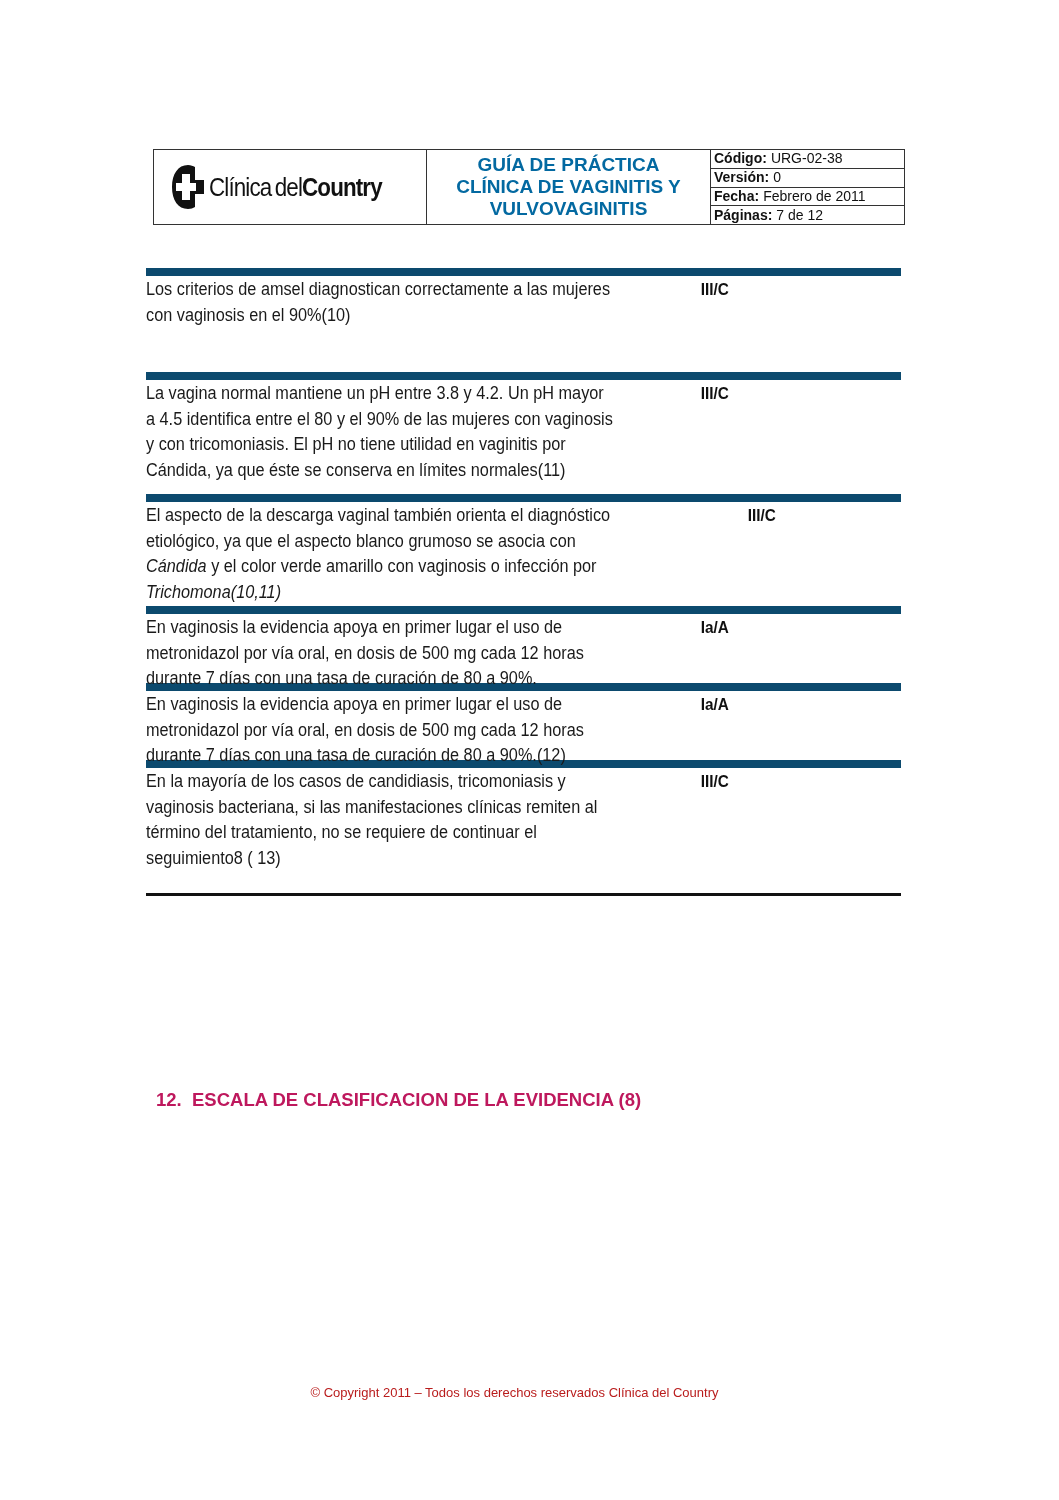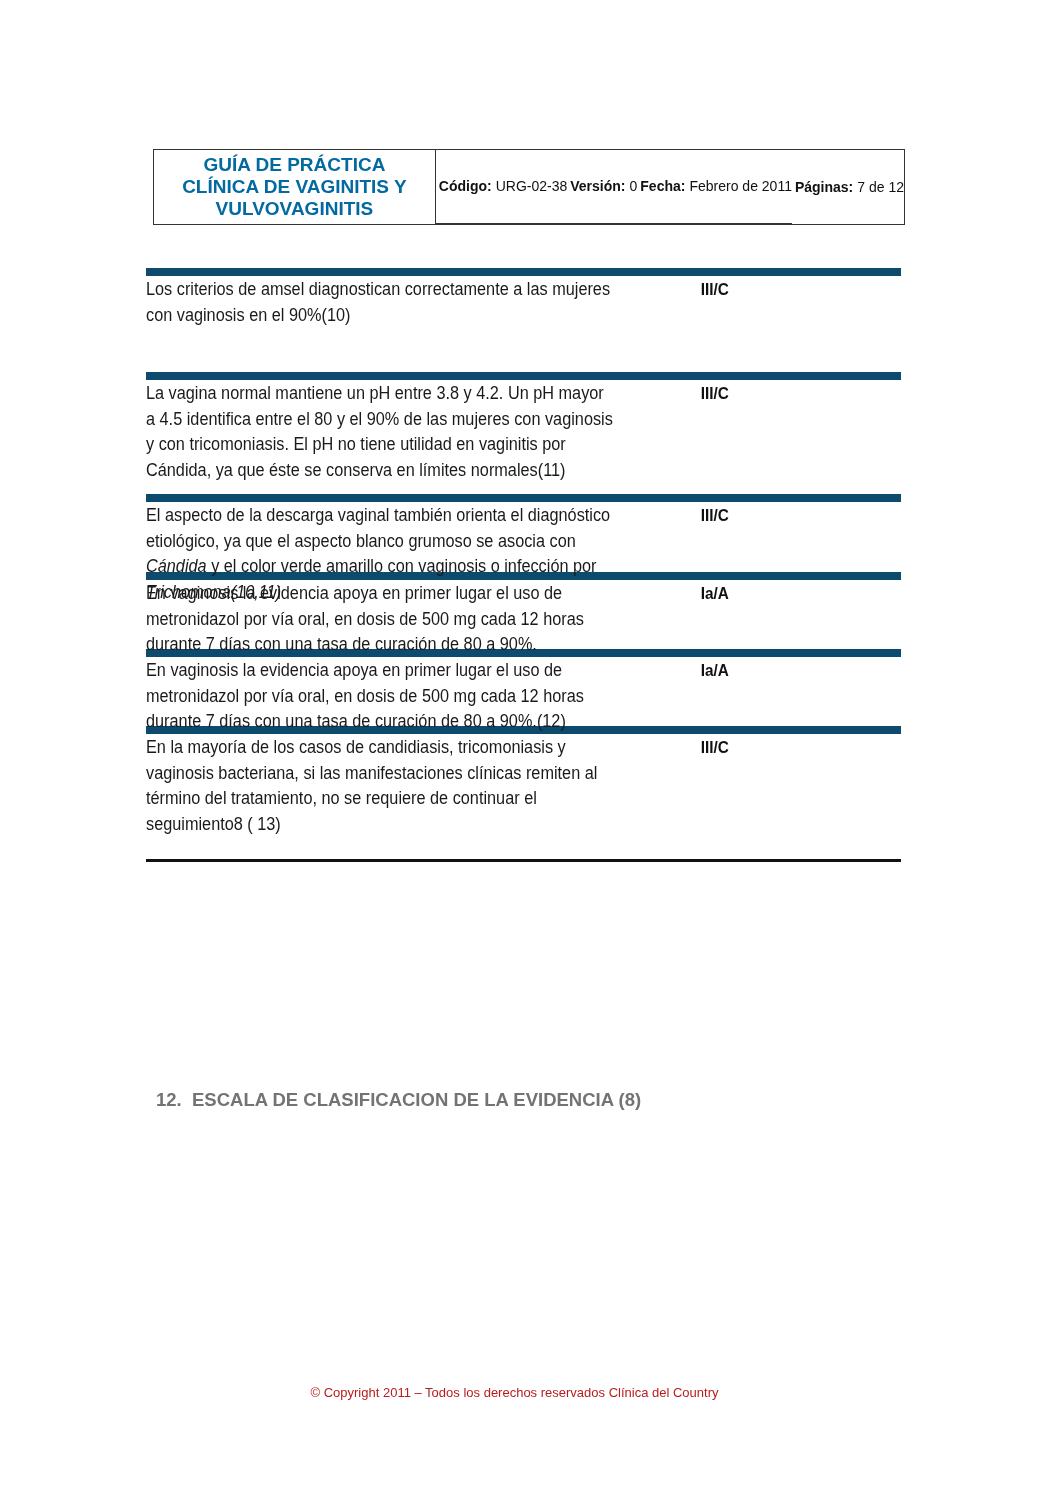--- a/index.html
+++ b/index.html
@@ -68,21 +68,21 @@
   .title-cell .title {
     font-weight: bold;
     font-size: 19px;
     line-height: 22px;
     color: #0369a1;
     white-space: pre-line;
   }
   .header .meta-cell {
     flex: 1;
     display: flex;
-    flex-direction: row;
+    flex-direction: column;
   }
   .meta-row {
     flex: 1;
     border-bottom: 1px solid #333333;
     font-size: 14px;
     line-height: 17px;
     padding-left: 3px;
     display: flex;
     align-items: center;
     white-space: nowrap;
@@ -120,52 +120,62 @@
     font-size: 17px;
     line-height: 25.5px;
     padding-top: 1px;
     padding-left: 2px;
     color: #111;
     transform: scaleX(0.9);
     transform-origin: left top;
   }
   .row-0 { height: 104px; }
   .row-1 { height: 122px; }
-  .row-2 { height: 78px; }
+  .row-2 { height: 112px; gap: 47px; }
   .row-3 { height: 77px; }
   .row-4 { height: 77px; }
   .row-5 { height: 136px; }
 
   .section-heading {
     position: absolute;
     left: 156px;
     top: 1089px;
     font-weight: bold;
     font-size: 18.5px;
-    color: #737373;
+    color: #be185d;
     white-space: pre;
   }
   .footer {
     position: absolute;
     left: 0;
     width: 1059px;
     top: 1385px;
     text-align: center;
     font-size: 13px;
     color: #b91c1c;
   }
   .footer span {
     display: inline-block;
     margin-left: -30px;
   }
 </style>
 </head>
 <body>
 
 <div class="header">
+  <div class="logo-cell">
+    <div class="logo">
+      <svg class="logo-cross" viewBox="0 0 34 46">
+        <path d="M17 1 C7 1 1 10 1 23 C1 36 7 45 17 45 C20 45 22 44 24 43 L24 30 L33 30 L33 16 L24 16 L24 3 C22 2 20 1 17 1 Z" fill="#111"></path>
+        <rect x="11" y="10" width="8" height="26" fill="#fff"></rect>
+        <rect x="5" y="19" width="20" height="8" fill="#fff"></rect>
+      </svg>
+      <span class="logo-text"><span class="w1">Clínica</span><span class="w2">del</span><span class="w3">Country</span></span>
+    </div>
+  </div>
   <div class="title-cell">
     <div class="title">GUÍA DE PRÁCTICA
 CLÍNICA DE  VAGINITIS Y
 VULVOVAGINITIS</div>
   </div>
   <div class="meta-cell">
     <div class="meta-row">
       <span class="k">Código:</span>
       <span>URG-02-38</span>
     </div>

